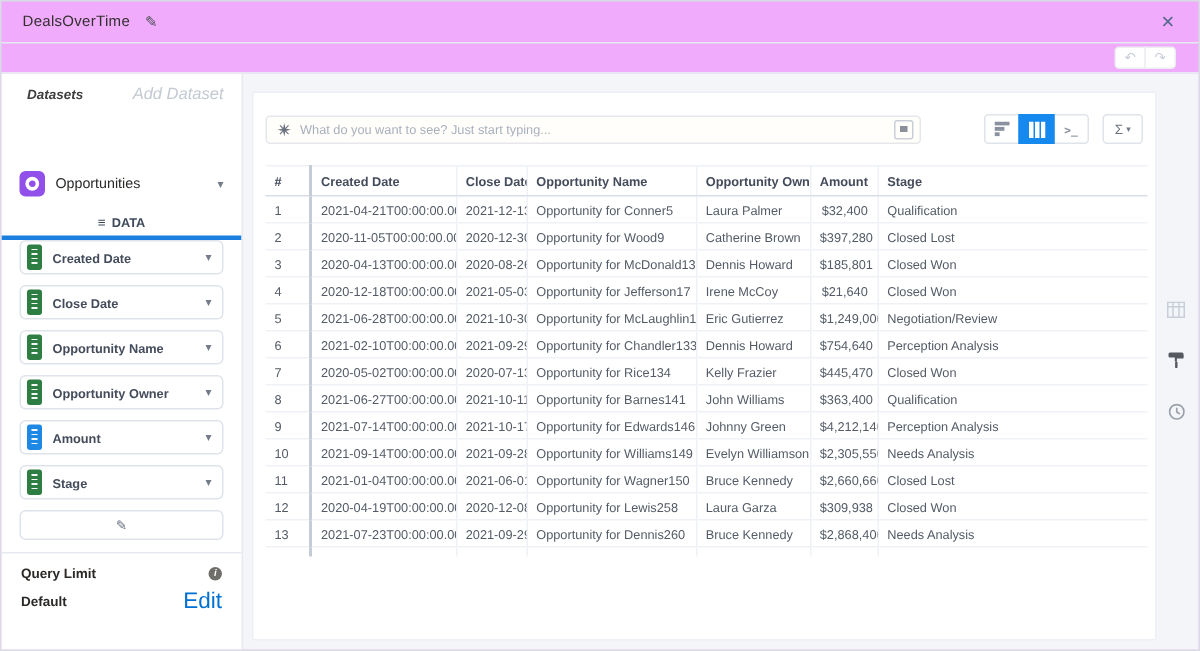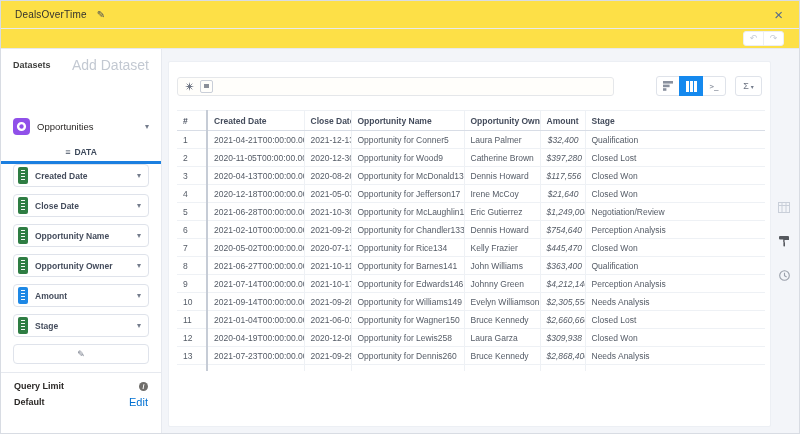--- a/index.html
+++ b/index.html
@@ -1,59 +1,59 @@
 <!DOCTYPE html>
 <html><head>
 <meta charset="utf-8">
 <style>
   * { margin:0; padding:0; box-sizing:border-box; }
   html,body { width:800px; height:434px; background:#fff; font-family:"Liberation Sans", sans-serif; overflow:hidden; }
-  .app { width:800px; height:434px; border:1px solid #d8dce3; display:flex; flex-direction:column; background:#fde047; }
+  .app { width:800px; height:434px; border:1px solid #d8dce3; display:flex; flex-direction:column; background:#f0abfc; }
 
   
   .titlebar { height:28px; flex:0 0 28px; display:flex; align-items:center; padding:0 16px 0 14px; border-bottom:1px solid #e6e9ef; }
   .title { font-size:10px; font-weight:500; color:#32302e; letter-spacing:.2px; }
   .title-edit { margin-left:10px; font-size:10px; color:#4b4f55; cursor:pointer; }
   .close-x { margin-left:auto; font-size:15px; line-height:1; color:#54698d; cursor:pointer; }
 
   
   .substrip { height:20px; flex:0 0 20px; display:flex; align-items:center; justify-content:flex-end; padding-right:15px; border-bottom:1px solid #e6e9ef; }
   .histgroup { display:flex; }
   .histbtn { width:21px; height:15px; border:1px solid #eceef2; background:#fff; color:#c6ccd6; font-size:9px; line-height:13px; text-align:center; }
   .histbtn:first-child { border-radius:3px 0 0 3px; }
   .histbtn:last-child { border-radius:0 3px 3px 0; margin-left:-1px; }
 
   
   .body { flex:1 1 auto; display:flex; min-height:0; }
 
   
   .sidebar { width:161px; flex:0 0 161px; background:#fff; border-right:1px solid #e6e9ef; font-size:9px; overflow:hidden; }
-  .ds-head { display:flex; align-items:center; justify-content:space-between; padding:8px 12px 4px 12px; }
+  .ds-head { display:flex; align-items:center; justify-content:space-between; padding:8px 12px 4px 17px;font-style:italic; }
   .ds-label { font-weight:700; color:#3e3e3c; font-size:9px; }
-  .add-ds { color:#c3c9d2; font-size:14px; }
+  .add-ds { color:#c3c9d2; font-size:11px; }
   .ds-row { display:flex; align-items:center; padding:3px 12px 7px 12px;margin-top:38px; }
   .ds-icon { width:17px; height:17px; border-radius:4px; background:#9050e9; display:flex; align-items:center; justify-content:center; }
   .ds-name { margin-left:7px; font-size:9.5px; color:#2b2826; flex:1; }
   .caret { color:#747c8c; font-size:8px; }
   .tabs { display:flex; border-bottom:1px solid #e6e9ef; }
   .tab { flex:1; display:flex; align-items:center; justify-content:center; gap:4px; padding:5px 0 6px; font-size:8.5px; font-weight:700; color:#8a919e; position:relative; cursor:pointer; }
   .tab.active { color:#3e4a5c; }
   .tab.active::after { content:""; position:absolute; left:0; right:0; bottom:-1px; height:3px; background:#1b7fe0; }
   .tab .tgl { font-size:9px; }
   .cols-label { padding:7px 13px 4px; color:#8a919e; font-size:8px; }
   .field-card { display:flex; align-items:center; margin:0 12px 7px; height:23px; border:1px solid #dfe3eb; border-radius:4px; background:#fff; padding:0 7px 0 4px; cursor:pointer; }
   .field-icon { width:10px; height:17px; border-radius:2px; flex:0 0 10px; }
   .field-icon::after { content:""; display:block; width:4px; height:11px; margin:3px auto 0; background:repeating-linear-gradient(to bottom, rgba(255,255,255,.95) 0 1px, transparent 1px 3px); }
   .field-label { flex:1; margin-left:7px; font-size:8.5px; font-weight:700; color:#444c5c; white-space:nowrap; overflow:hidden; }
   .pencil-card { display:flex; align-items:center; justify-content:center; margin:0 12px 8px; height:20px; border:1px solid #dfe3eb; border-radius:4px; color:#6b7280; font-size:9px; cursor:pointer; }
   .side-div { border-top:1px solid #e6e9ef; margin:2px 0 6px; }
   .ql-row { display:flex; align-items:center; justify-content:space-between; padding:2px 13px 3px; }
   .ql-label { font-weight:700; color:#2b2826; font-size:9px; }
   .info-dot { width:9px; height:9px; border-radius:50%; background:#706e6b; color:#fff; font-size:6.5px; line-height:9px; text-align:center; font-style:italic; font-weight:700; }
-  .edit-link { color:#0070d2; font-size:11px; cursor:pointer; }
+  .edit-link { color:#0070d2; font-size:15px; cursor:pointer; }
 
   
   .main { flex:1 1 auto; background:#f3f5f9; position:relative; min-width:0; }
   .panel { position:absolute; left:6px; top:12px; right:28px; bottom:6px; background:#fff; border:1px solid #eceff4; border-radius:2px; overflow:hidden; }
 
   .query-row { display:flex; align-items:center; padding:14px 8px 8px; }
   .query-box { display:flex; align-items:center; width:437px; height:19px; background:#fffefb; border:1px solid #e5e7ea; border-radius:3px; padding:0 4px 0 7px; }
   .query-box input { flex:1; border:0; outline:0; background:transparent; font-family:"Liberation Sans", sans-serif; font-size:8.5px; color:#444; }
   .query-box input::placeholder { color:#a8b0bc; }
   .q-expand { width:13px; height:13px; border:1px solid #c9ced8; border-radius:2px; display:flex; align-items:center; justify-content:center; }
@@ -71,21 +71,21 @@
 
   
   .tbl-wrap { padding:6px 8px 0; }
   table { border-collapse:collapse; table-layout:fixed; width:588px; }
   th, td { font-size:8.5px; padding:0 6px; border:1px solid #eef1f5; white-space:nowrap; overflow:hidden; text-align:left; font-weight:400; }
   th { height:20px; color:#444c5c; font-weight:700; border-bottom:1px solid #d8dde6; background:#fff; }
   td { height:18px; color:#545b66; background:#fff; }
   th:first-child, td:first-child { border-left:0; }
   th:last-child, td:last-child { border-right:0; }
   th:nth-child(1), td:nth-child(1) { border-right:2px solid #c6ccd6; }
-  .num { text-align:right;font-style:italic; }
+  .num { text-align:right; }
   tr.partial td { height:6px; border-bottom:0; }
 
   
   .rail { position:absolute; right:6px; top:150px; width:18px; display:flex; flex-direction:column; align-items:center; gap:16px; }
   .rail .ric { cursor:pointer; display:block; }
 
   
   .footer { height:36px; flex:0 0 36px; border-top:1px solid #e6e9ef; background:#fff; display:flex; align-items:center; justify-content:center; }
   .update-btn { background:#42a1e5; color:#fff; font-size:9.5px; font-weight:700; border:none; border-radius:4px; padding:6px 18px; font-family:"Liberation Sans", sans-serif; cursor:pointer; }
 </style>
@@ -184,20 +184,21 @@
       <div class="panel">
 
         <div class="query-row">
           <div class="query-box">
             <span style="display:flex;margin-right:6px;">
               <svg width="9" height="9" viewBox="0 0 12 12">
                   <path d="M6 0 L7.1 4.9 L12 6 L7.1 7.1 L6 12 L4.9 7.1 L0 6 L4.9 4.9 Z" fill="#6b7280"></path>
                   <path d="M2.2 2.2 L9.8 9.8 M9.8 2.2 L2.2 9.8" stroke="#6b7280" stroke-width="1"></path>
                 </svg>
             </span>
+            <input type="text" placeholder="What do you want to see? Just start typing..." style="">
             <span class="q-expand">
                 <i></i>
               </span>
           </div>
 
           <div class="view-toggles">
             <div class="vt">
               <svg width="11" height="10" viewBox="0 0 11 10">
                   <rect x="0" y="0" width="10" height="2.6" fill="currentColor"></rect>
                   <rect x="0" y="3.6" width="6.6" height="2.6" fill="currentColor"></rect>
@@ -261,21 +262,21 @@
                   <td>Catherine Brown</td>
                   <td class="num">$397,280</td>
                   <td>Closed Lost</td>
                 </tr>
                 <tr>
                   <td>3</td>
                   <td>2020-04-13T00:00:00.000Z</td>
                   <td>2020-08-26</td>
                   <td>Opportunity for McDonald13</td>
                   <td>Dennis Howard</td>
-                  <td class="num">$117,556</td>
+                  <td class="num">$185,801</td>
                   <td>Closed Won</td>
                 </tr>
                 <tr>
                   <td>4</td>
                   <td>2020-12-18T00:00:00.000Z</td>
                   <td>2021-05-03</td>
                   <td>Opportunity for Jefferson17</td>
                   <td>Irene McCoy</td>
                   <td class="num">$21,640</td>
                   <td>Closed Won</td>

